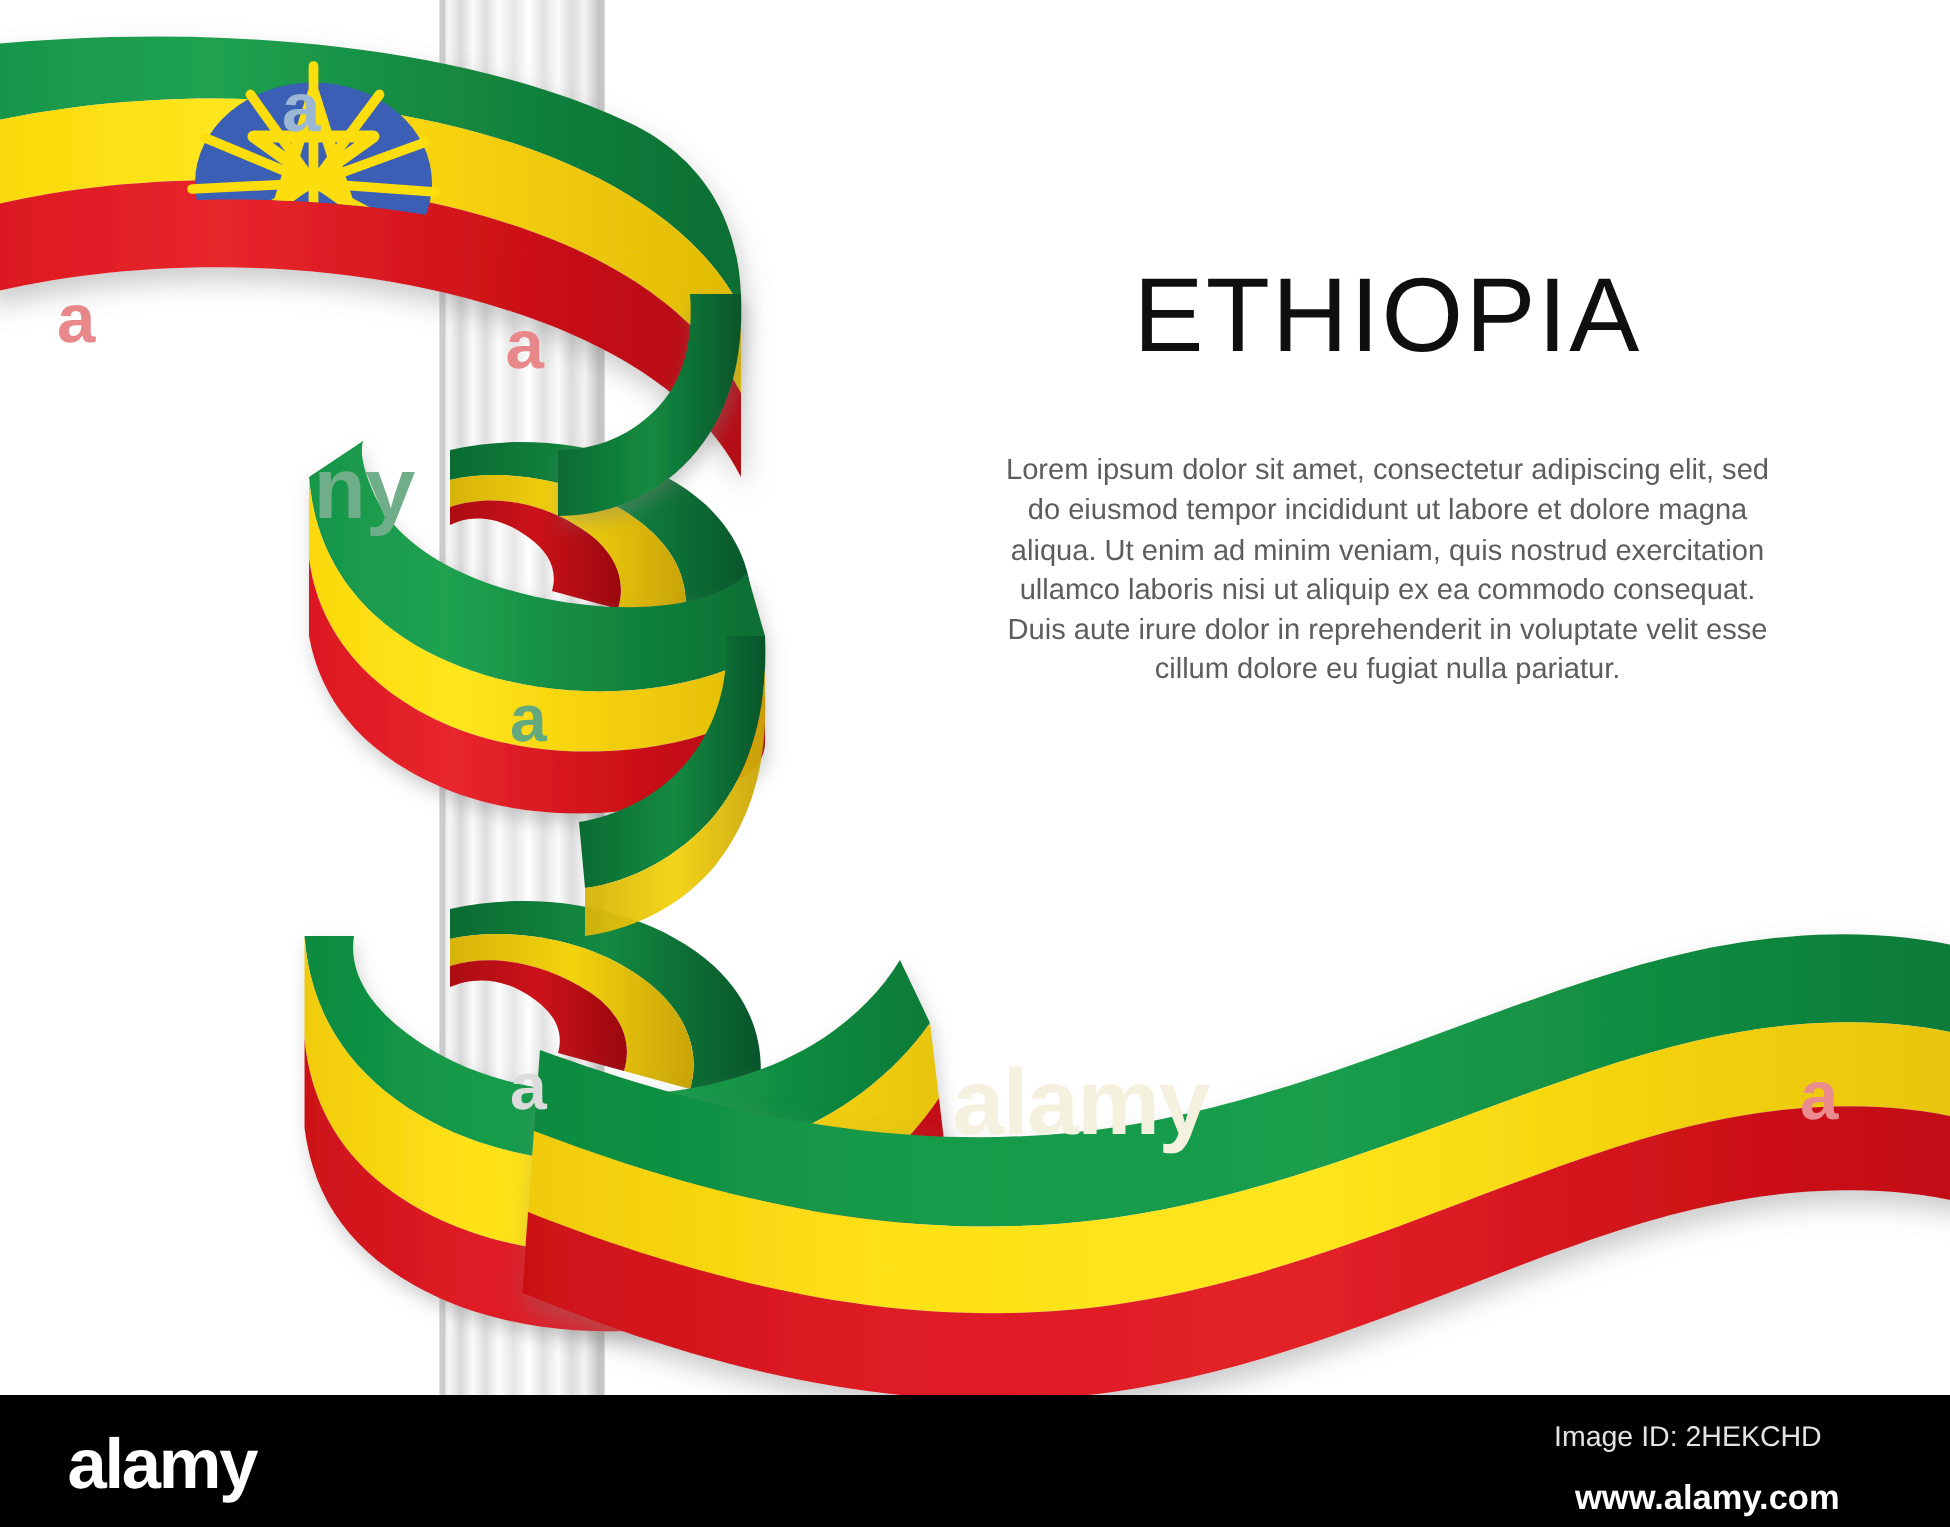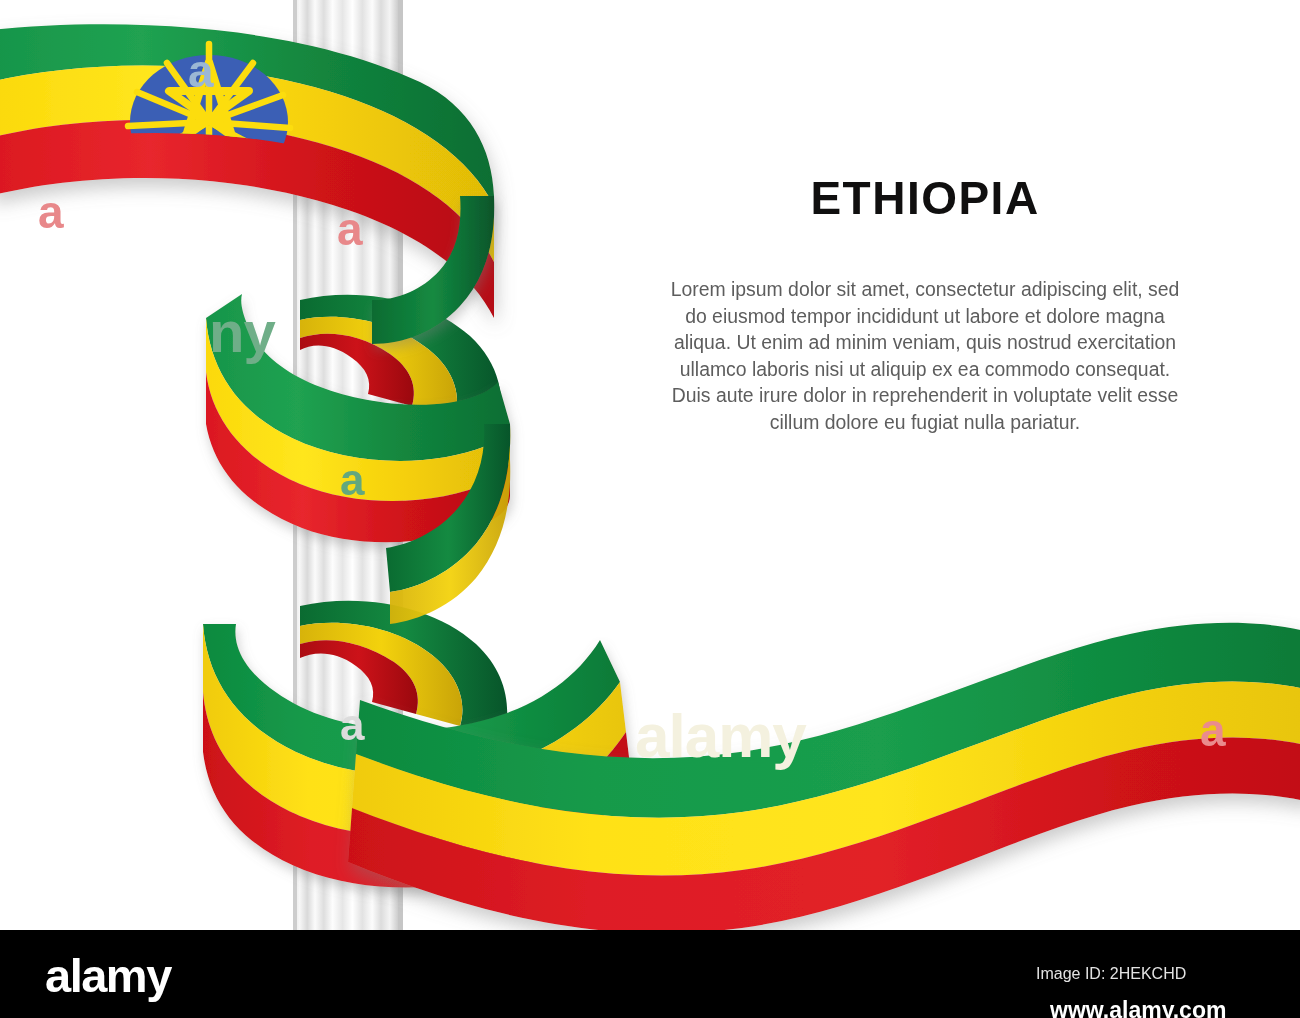--- a/index.html
+++ b/index.html
@@ -40,22 +40,22 @@
   #textBlock {
     position: absolute;
     left: 645px;
     top: 175px;
     width: 560px;
     text-align: center;
   }
   #countryTitle {
     margin: 0;
     font-family: "Liberation Sans", sans-serif;
-    font-size: 46px;
-    font-weight: 700;
+    font-size: 70px;
+    font-weight: 400;
     letter-spacing: 1.5px;
     color: #100f0f;
     line-height: 1.02;
     white-space: nowrap;
   }
   #bodyText {
     margin: 12px;
     padding: 0 10px;
     font-family: "Liberation Sans", sans-serif;
     font-size: 19.4px;
@@ -69,21 +69,21 @@
   .wm {
     position: absolute;
     font-family: "Liberation Sans", sans-serif;
     font-weight: 700;
     pointer-events: none;
     user-select: none;
   }
   .wm-a-blue   { color: #9bb7d4; font-size: 46px; left: 188px;  top: 44px;  }
   .wm-a-red    { color: #e8888a; font-size: 46px; left: 38px;   top: 185px; }
   .wm-a-redpole{ color: #e8888a; font-size: 46px; left: 337px;  top: 202px; }
-  .wm-ny-green { color: #6fae88; font-size: 58px; left: 209px;  top: 298px; letter-spacing: -1px;}
+  .wm-ny-green { color: #6fae88; font-size: 58px; left: 209px;  top: 298px; letter-spacing: -1px; font-family: Liberation Mono, monospace;}
   .wm-a-green2 { color: #63a87e; font-size: 44px; left: 340px;  top: 455px; }
   .wm-a-pole2  { color: #dcdcdc; font-size: 44px; left: 340px;  top: 700px; }
   .wm-alamy-big{ color: #f4f1df; font-size: 62px; left: 635px;  top: 700px; letter-spacing: -1px;}
   .wm-a-tail   { color: #ea8b8d; font-size: 46px; left: 1200px; top: 703px; }
 
   
   #footerBar {
     position: absolute;
     left: 0;
     top: 930px;
@@ -104,23 +104,23 @@
   }
   #footerRight {
     position: absolute;
     right: 34px;
     top: 18px;
     text-align: left;
     width: 230px;
   }
   #imageId {
     font-family: "Liberation Sans", sans-serif;
-    font-size: 16px;
+    font-size: 19px;
     color: #e3e3e3;
-    margin: 16px 0 4px 0;
+    margin: 0 0 4px 0;
     line-height: 1.2;
   }
   #siteUrl {
     font-family: "Liberation Sans", sans-serif;
     font-size: 23px;
     font-weight: 700;
     color: #ffffff;
     margin: 14px;
     line-height: 1.2;
   }

